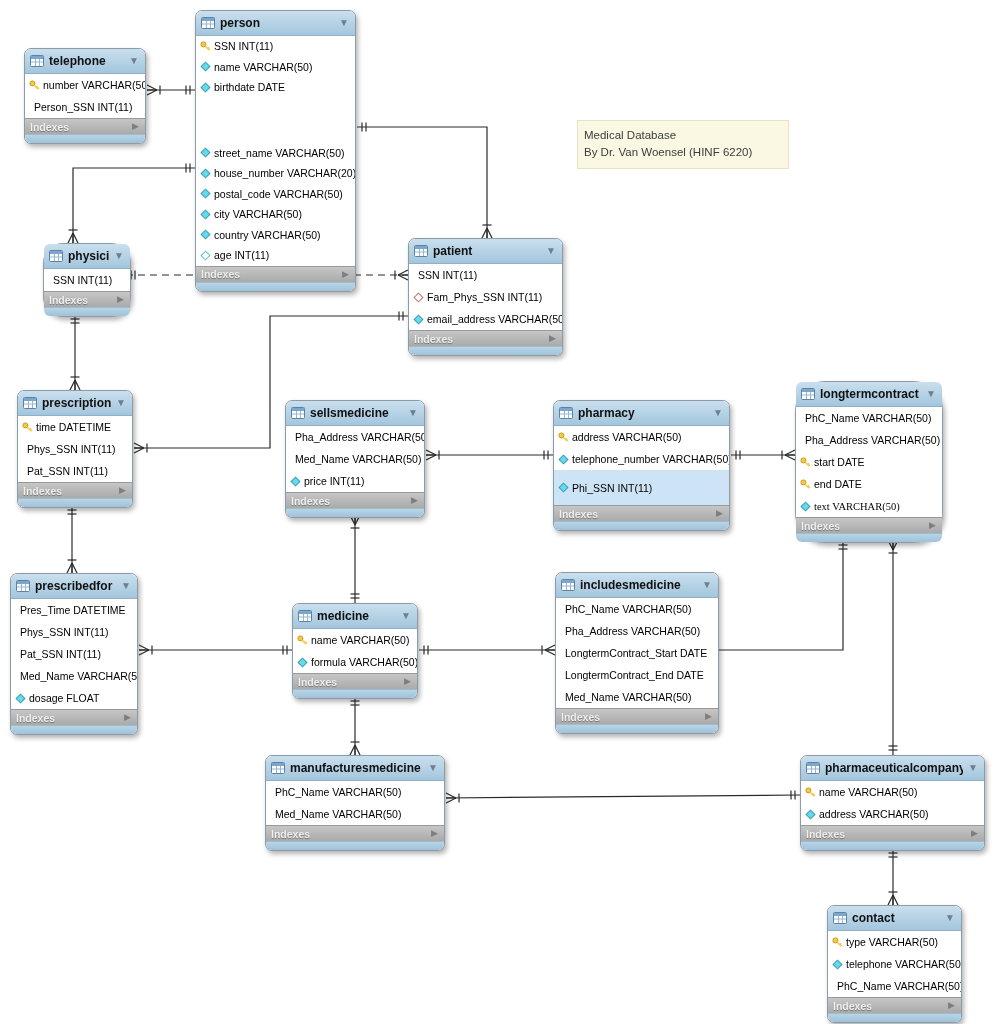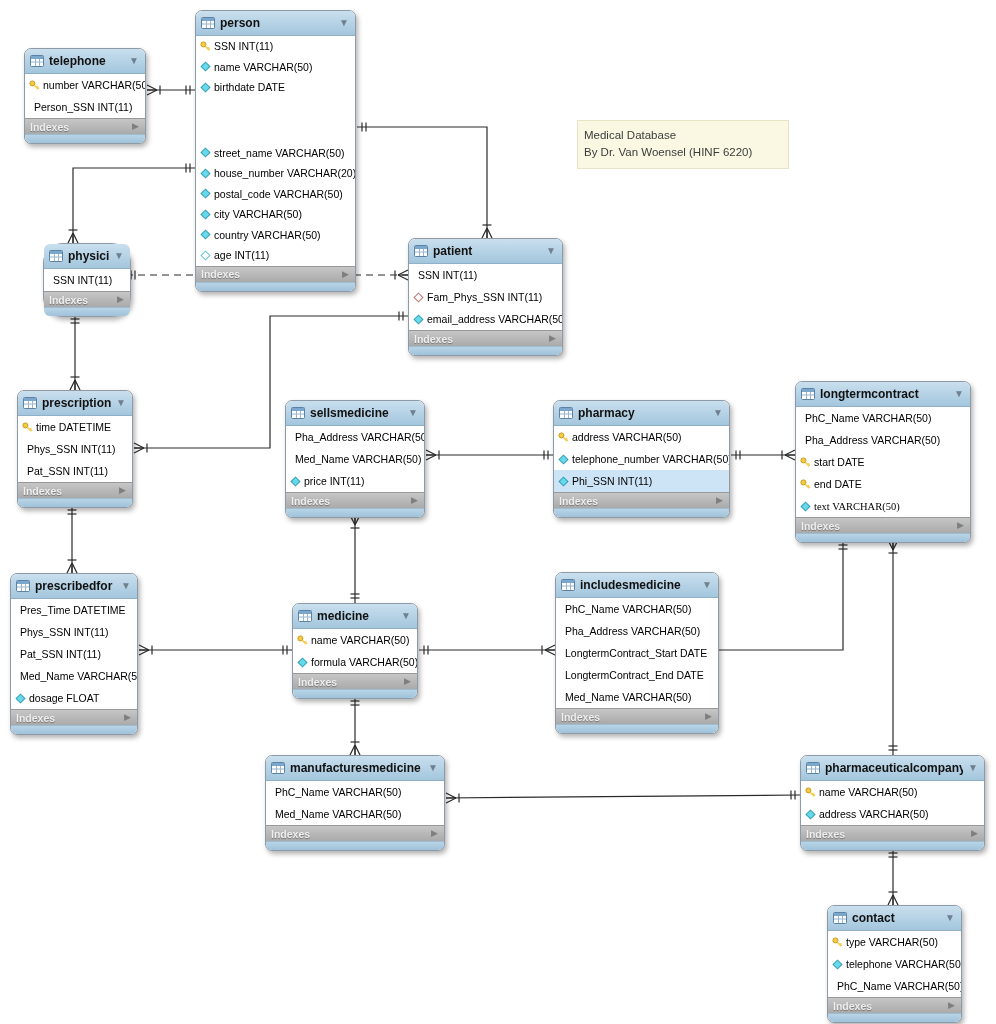--- a/index.html
+++ b/index.html
@@ -484,35 +484,35 @@
         <span class="c-text">address VARCHAR(50)</span>
       </div>
       <div class="t-row" style="height: 22px;">
         <span class="c-icon">
           <svg width="11" height="11" viewBox="0 0 11 11">
             <rect x="2.4" y="2.4" width="6.2" height="6.2" transform="rotate(45 5.5 5.5)" fill="#68d9ea" stroke="#2f9fb6" stroke-width="1"></rect>
           </svg>
         </span>
         <span class="c-text">telephone_number VARCHAR(50)</span>
       </div>
-      <div class="t-row hl" style="height: 22px;">
+      <div class="t-row hl" style="height: 35px;">
         <span class="c-icon">
           <svg width="11" height="11" viewBox="0 0 11 11">
             <rect x="2.4" y="2.4" width="6.2" height="6.2" transform="rotate(45 5.5 5.5)" fill="#68d9ea" stroke="#2f9fb6" stroke-width="1"></rect>
           </svg>
         </span>
         <span class="c-text">Phi_SSN INT(11)</span>
       </div>
       <div class="t-footer">
         <span class="f-label">Indexes</span>
         <span class="f-arrow">▶</span>
       </div>
       <div class="t-cap"></div>
     </div>
-    <div class="table" style="left: 795px; top: 381px; width: 176px;">
+    <div class="table" style="left: 795px; top: 381px; width: 148px; border-radius: 30px;">
       <div class="t-header">
         <span class="t-icon">
           <svg width="14" height="12" viewBox="0 0 14 12">
             <rect x="0.5" y="0.5" width="13" height="11" rx="1" fill="#fdfdfd" stroke="#5c82a6"></rect>
             <rect x="1" y="1" width="12" height="3" fill="#7ba7cc"></rect>
             <line x1="1" y1="7" x2="13" y2="7" stroke="#9ab6cf"></line>
             <line x1="5.5" y1="4" x2="5.5" y2="11" stroke="#9ab6cf"></line>
             <line x1="9.5" y1="4" x2="9.5" y2="11" stroke="#9ab6cf"></line>
           </svg>
         </span>

